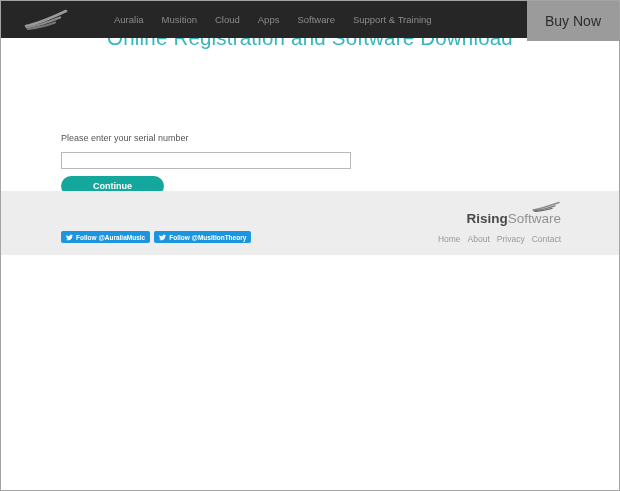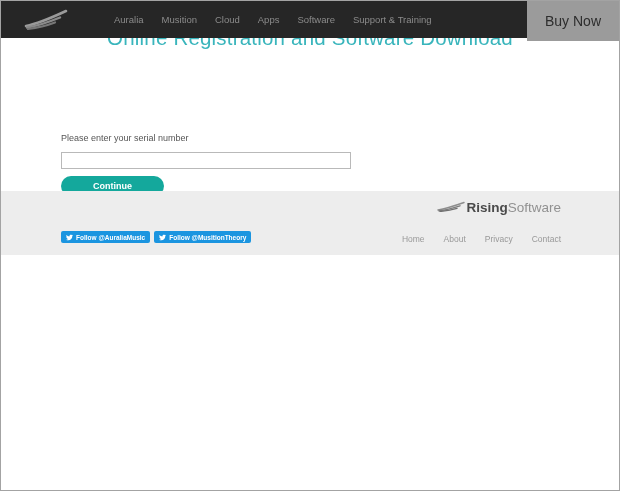--- a/index.html
+++ b/index.html
@@ -86,28 +86,28 @@
   }
   .tw-btn {
     display: inline-flex; align-items: center; gap: 3px;
     background: var(--twitter_blue, #1b95e0);
     color: #ffffff; font-size: 6.5px; font-weight: bold;
     padding: 2.5px 5px; border: none; border-radius: 2px;
     font-family: inherit; cursor: pointer; white-space: nowrap;
   }
   .brand {
     position: absolute; right: 58px; top: 10px;
-    display: flex; flex-direction: row; align-items: flex-start; margin-left: 18px;
+    display: flex; flex-direction: column; align-items: flex-end; margin-left: 18px;
   }
   .brand-text { font-size: 13.5px; line-height: 1.1; }
   .brand-bold { font-weight: bold; color: #4a4a4a; }
   .brand-reg  { font-weight: 400; color: #919191; }
   .footer-links {
     position: absolute; right: 58px; top: 43px;
-    display: flex; gap: 19px; justify-content: space-between;
+    display: flex; gap: 7px; justify-content: space-between;
   }
   .footer-link { font-size: 8.5px; color: #999999; cursor: pointer; }
 </style>
 </head>
 <body>
 
 <div class="viewport">
 
   <div class="nav">
     <span class="logo">

